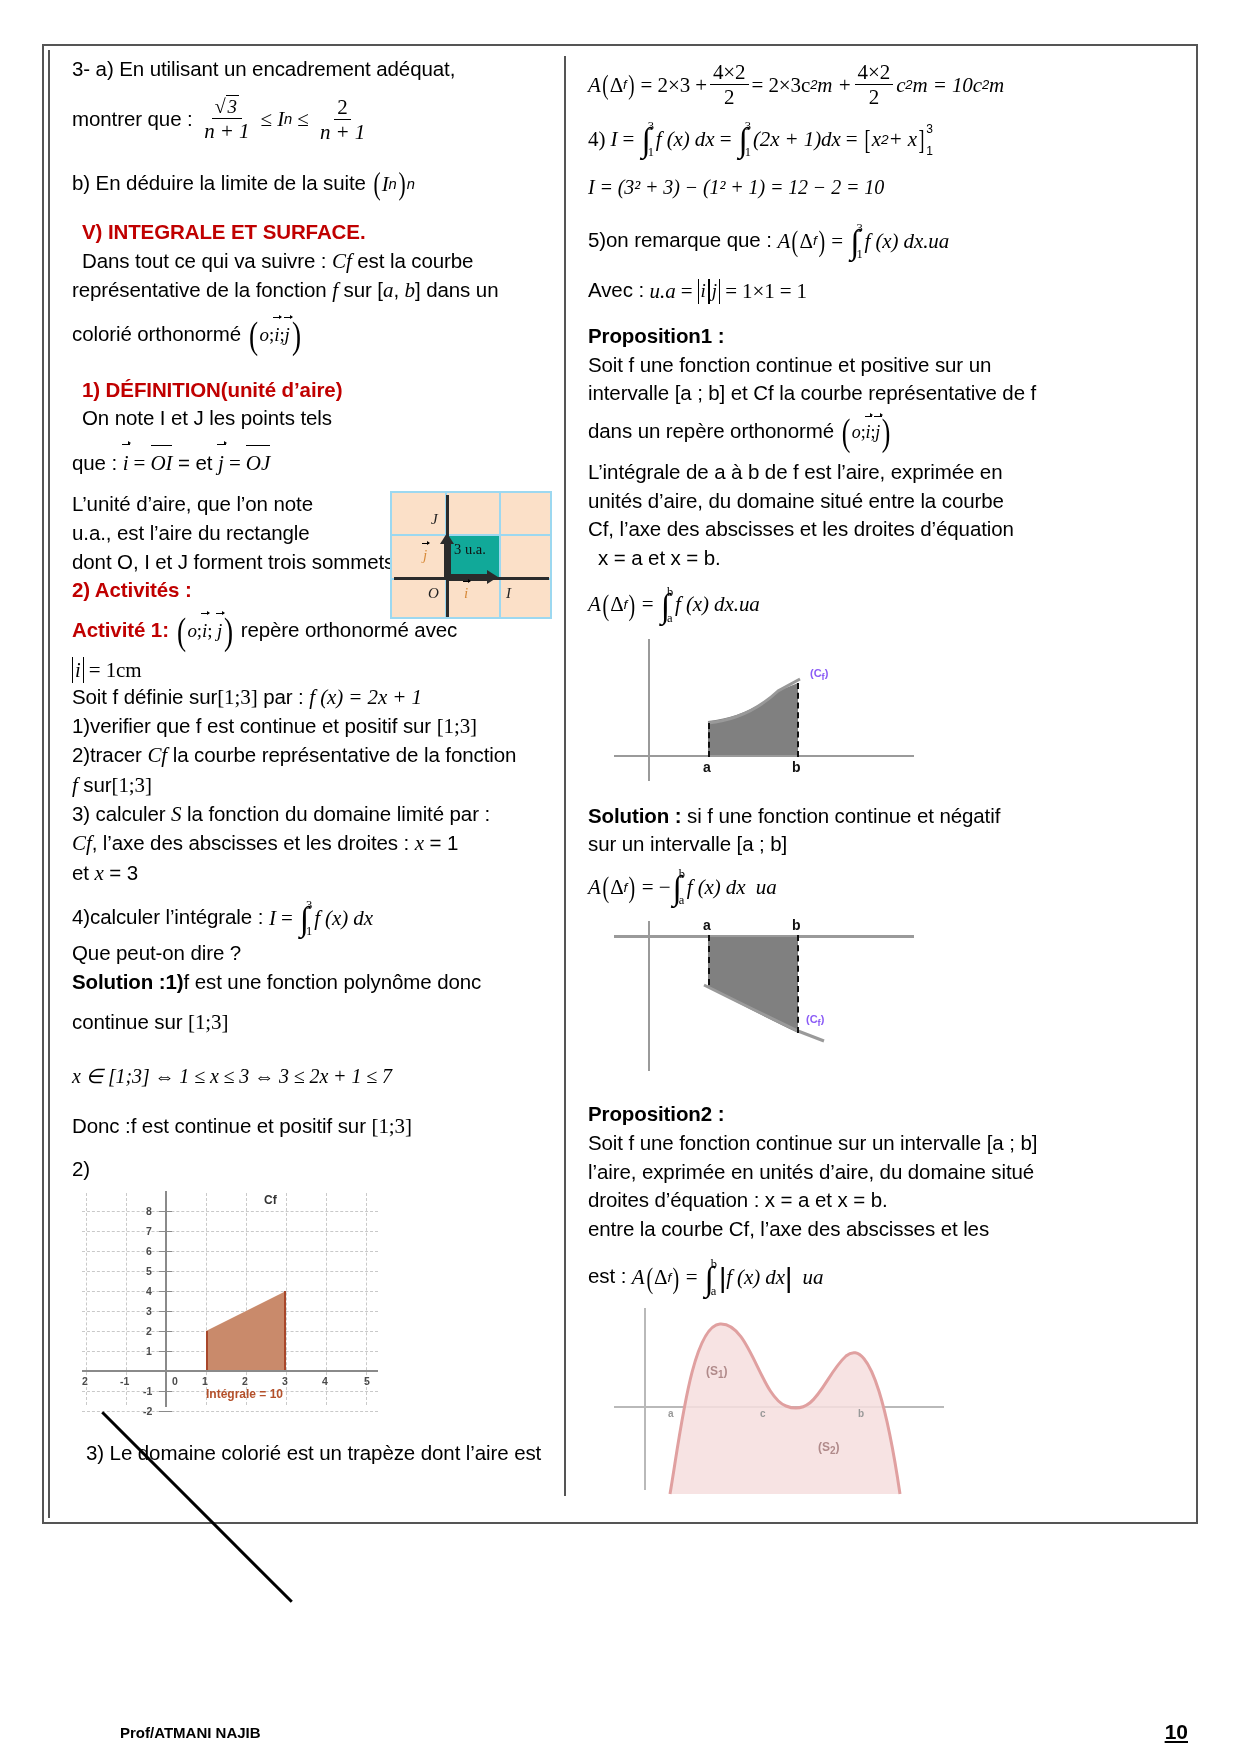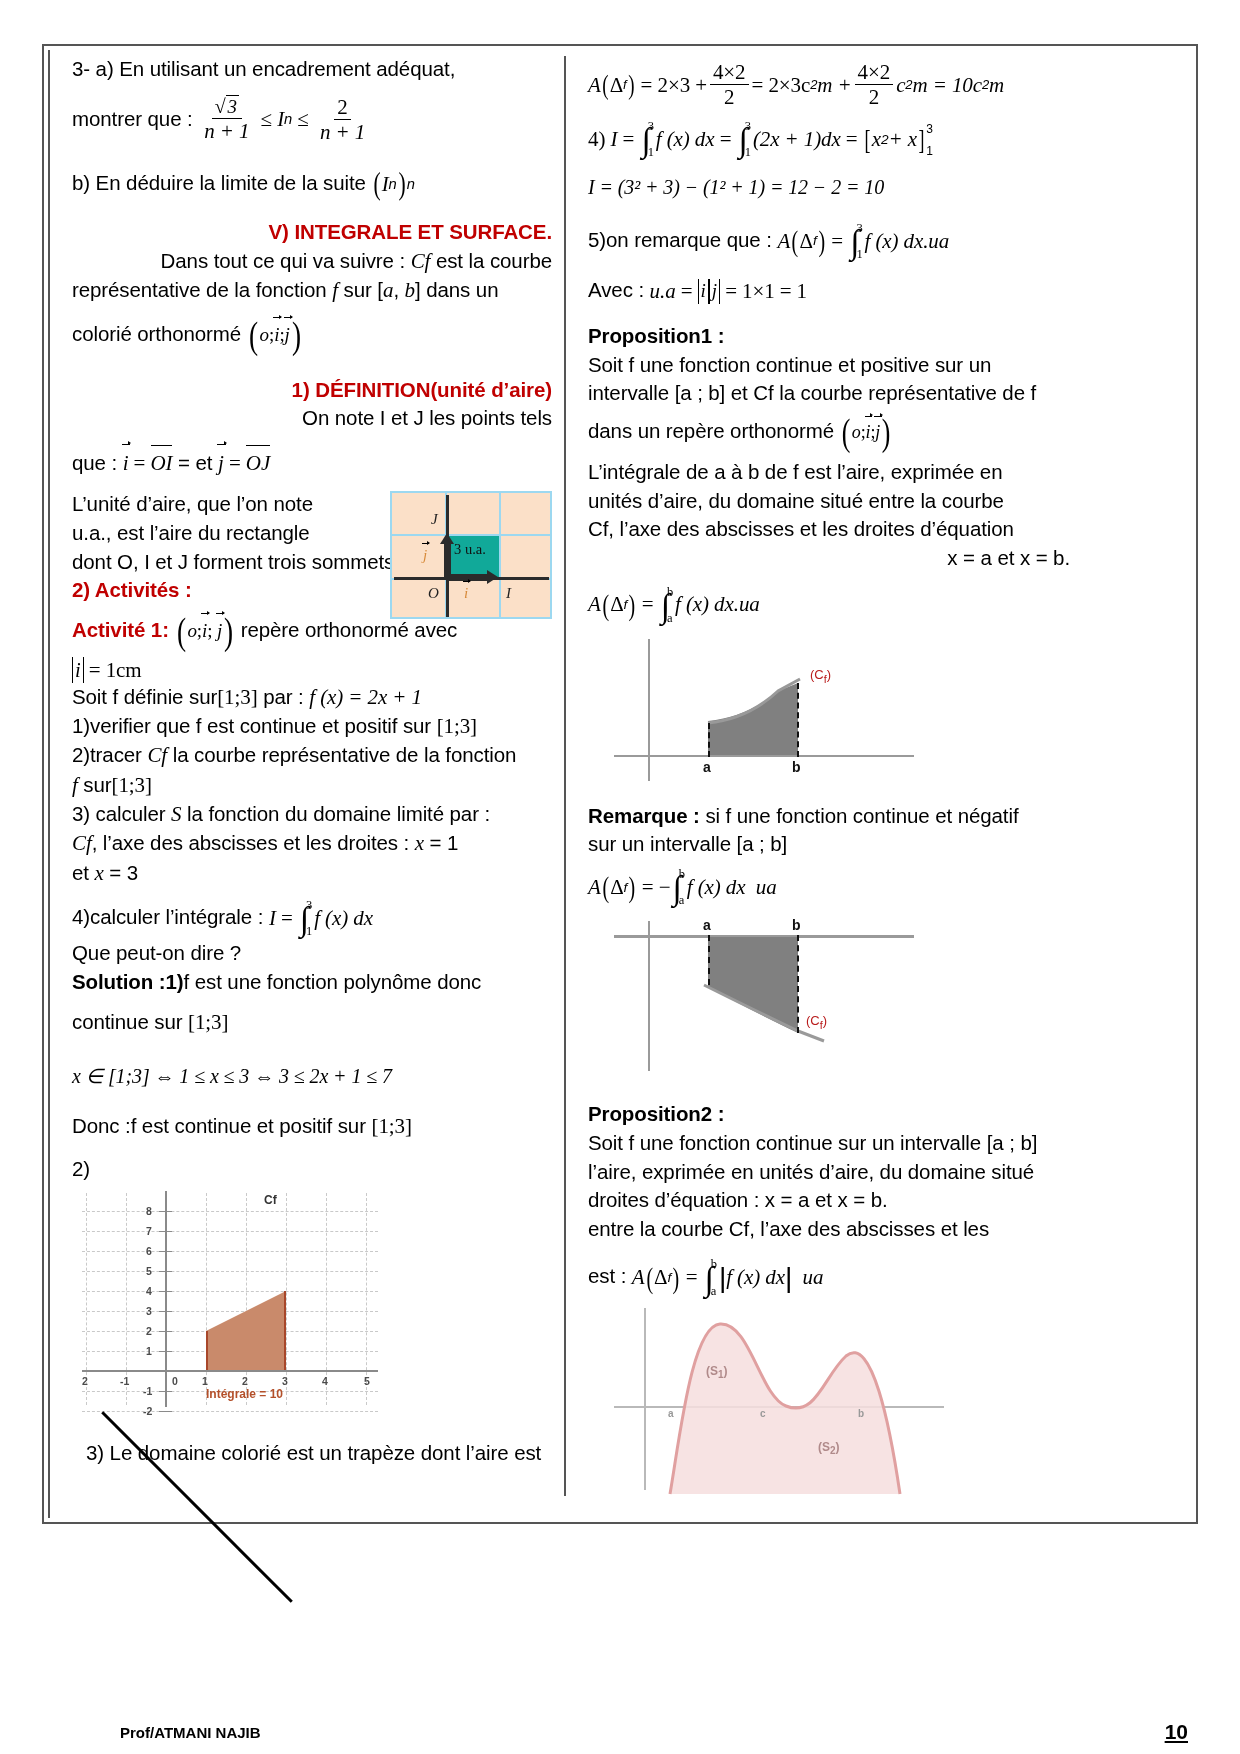--- a/index.html
+++ b/index.html
@@ -48,21 +48,21 @@
   p, div.line { margin:0; }
   .t {
     font-size:20.5px;
     line-height:1.30;
     margin:0 0 2px 0;
     letter-spacing:-0.1px;
   }
   .t.sp { margin-bottom:14px; }
   .red { color:#c00000; font-weight:bold; }
   .b { font-weight:bold; }
-  .ind { padding-left:10px;text-align:right; }
+  .ind { padding-left:10px; }
 
   
   .m { font-family:"Liberation Serif", serif; font-style:italic; font-size:21px; }
   .mu { font-family:"Liberation Serif", serif; font-style:normal; font-size:21px; }
   .mrow { display:inline-flex; align-items:center; vertical-align:middle; }
   .frac {
     display:inline-flex; flex-direction:column; align-items:center;
     vertical-align:middle; margin:0 3px; font-size:19px;
     font-family:"Liberation Serif", serif;
   }
@@ -141,21 +141,21 @@
   .cflabel { position:absolute; font-size:12px; font-weight:bold; color:#333; }
   .integ-lab { position:absolute; font-size:12px; font-weight:bold; color:#b4502a;
                font-family:"Liberation Sans", sans-serif; }
 
   
   .fig { position:relative; background:#fff; }
   .fig .ax-h { position:absolute; height:2.4px; background:#9a9a9a; }
   .fig .ax-v { position:absolute; width:2.4px; background:#9a9a9a; }
   .fig .lab { position:absolute; font-size:14px; font-weight:bold;
               font-family:"Liberation Sans", sans-serif; color:#111; }
-  .fig .cflab { position:absolute; font-size:13px; font-weight:normal; color:#b91c1c; }
+  .fig .cflab { position:absolute; font-size:11px; font-weight:bold; color:#8b5cf6; }
   .dashv { position:absolute; border-left:2.4px dashed #111; }
 
   .footer {
     position:absolute; left:0; right:0; bottom:0;
     height:44px;
     display:flex; align-items:center; justify-content:space-between;
     padding:0 52px 0 120px;
   }
   .footer .name { font-size:15px; font-weight:bold; }
   .footer .pg { font-size:21px; font-weight:bold; text-decoration:underline; }
@@ -561,21 +561,21 @@
           <path d="M4,46 Q44,42 74,14 L96,2" fill="none" stroke="#999" stroke-width="3"></path>
         </svg>
         <div class="dashv" style="left:100px; top:88px; height:34px;"></div>
         <div class="dashv" style="left:189px; top:48px; height:74px;"></div>
         <span class="lab" style="left:95px; top:124px;">a</span>
         <span class="lab" style="left:184px; top:124px;">b</span>
         <span class="cflab" style="left:202px; top:32px;"><span>(C</span><sub>f</sub><span>)</span></span>
       </div>
 
       <p class="t" style="margin-top:18px;">
-        <span class="b">Remarque :</span><span> si f une fonction continue et négatif</span>
+        <span class="b">Solution :</span><span> si f une fonction continue et négatif</span>
       </p>
       <p class="t">sur un intervalle [a ; b]</p>
 
       <p class="t" style="margin-top:10px;">
         <span class="mrow" style="font-size:19px;">
           <span class="m">A</span>
             <span class="par">(</span>
             <span class="mu">Δ</span>
             <sub class="it">f</sub>
             <span class="par">)</span>

